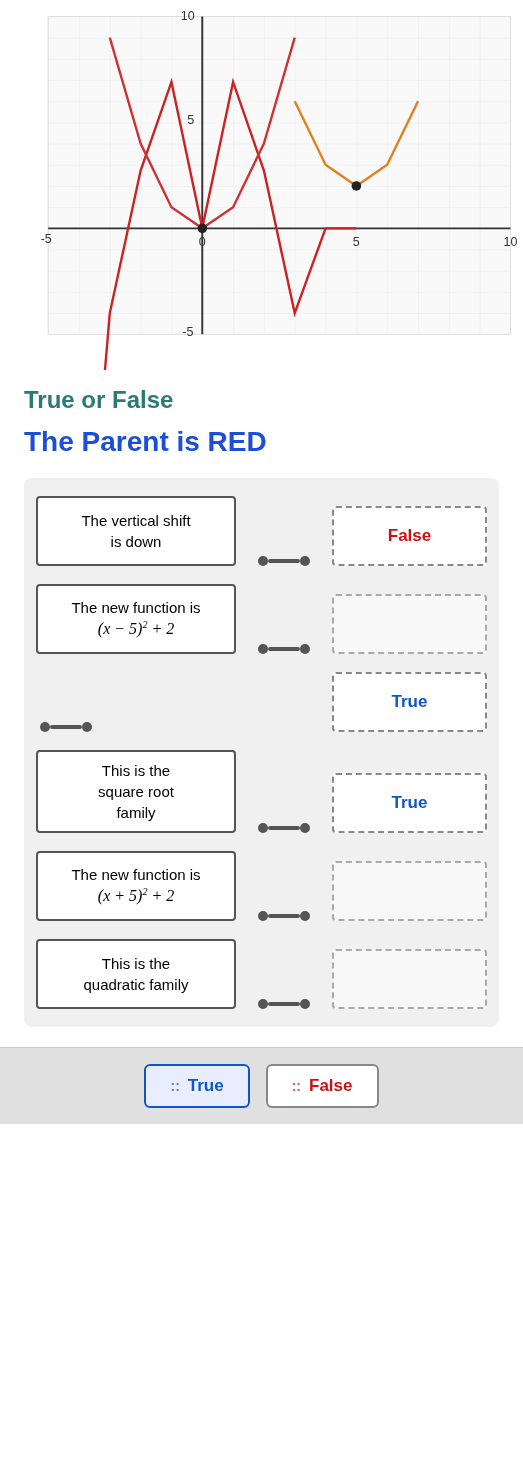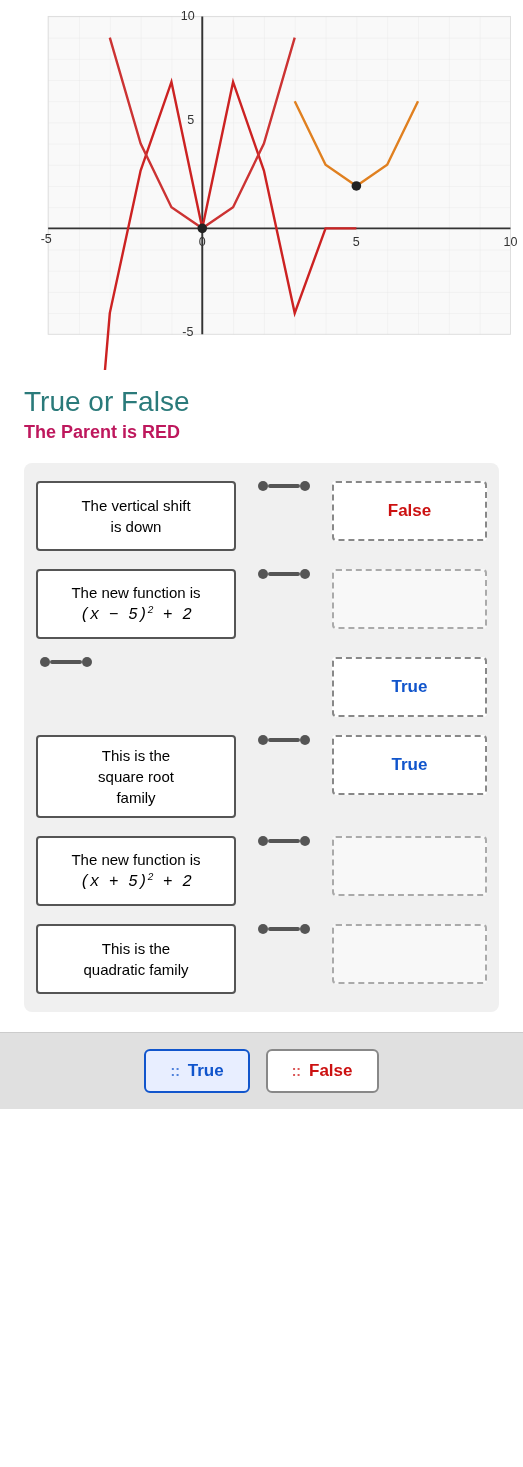--- a/index.html
+++ b/index.html
@@ -24,46 +24,46 @@
       width: 100%;
       height: 100%;
     }
 
     
     .content-area {
       padding: 16px 24px 20px 24px;
     }
 
     .true-or-false-heading {
+      font-size: 24px;
+      font-weight: bold;
+      color: #2a7a7a;
+      margin-bottom: 12px;
+    }
+
+    .parent-heading {
       font-size: 28px;
-      font-weight: normal;
-      color: #2a7a7a;
-      margin-bottom: 4px;
-    }
-
-    .parent-heading {
-      font-size: 18px;
       font-weight: bold;
-      color: #be185d;
+      color: #1d4ed8;
       margin-bottom: 20px;
     }
 
     
     .matching-area {
       background: #f0f0f0;
       border-radius: 8px;
       padding: 18px 12px 18px 12px;
       display: flex;
       flex-direction: column;
       gap: 0px;
     }
 
     .match-row {
       display: flex;
-      align-items: flex-start;
+      align-items: flex-end;
       justify-content: space-between;
       margin-bottom: 18px;
     }
     .match-row:last-child {
       margin-bottom: 0;
     }
 
     .match-left-box {
       width: 200px;
       min-height: 70px;
@@ -179,21 +179,21 @@
     }
 
     .drag-dots {
       font-size: 14px;
       color: inherit;
       opacity: 0.7;
     }
 
     
     .math-text {
-      font-family: Liberation Mono, monospace;
+      font-family: Liberation Serif, serif;
       font-style: italic;
       font-size: 16px;
       margin-top: 29px;
     }
 
     sup {
       font-size: 10px;
       vertical-align: super;
     }
   </style>

